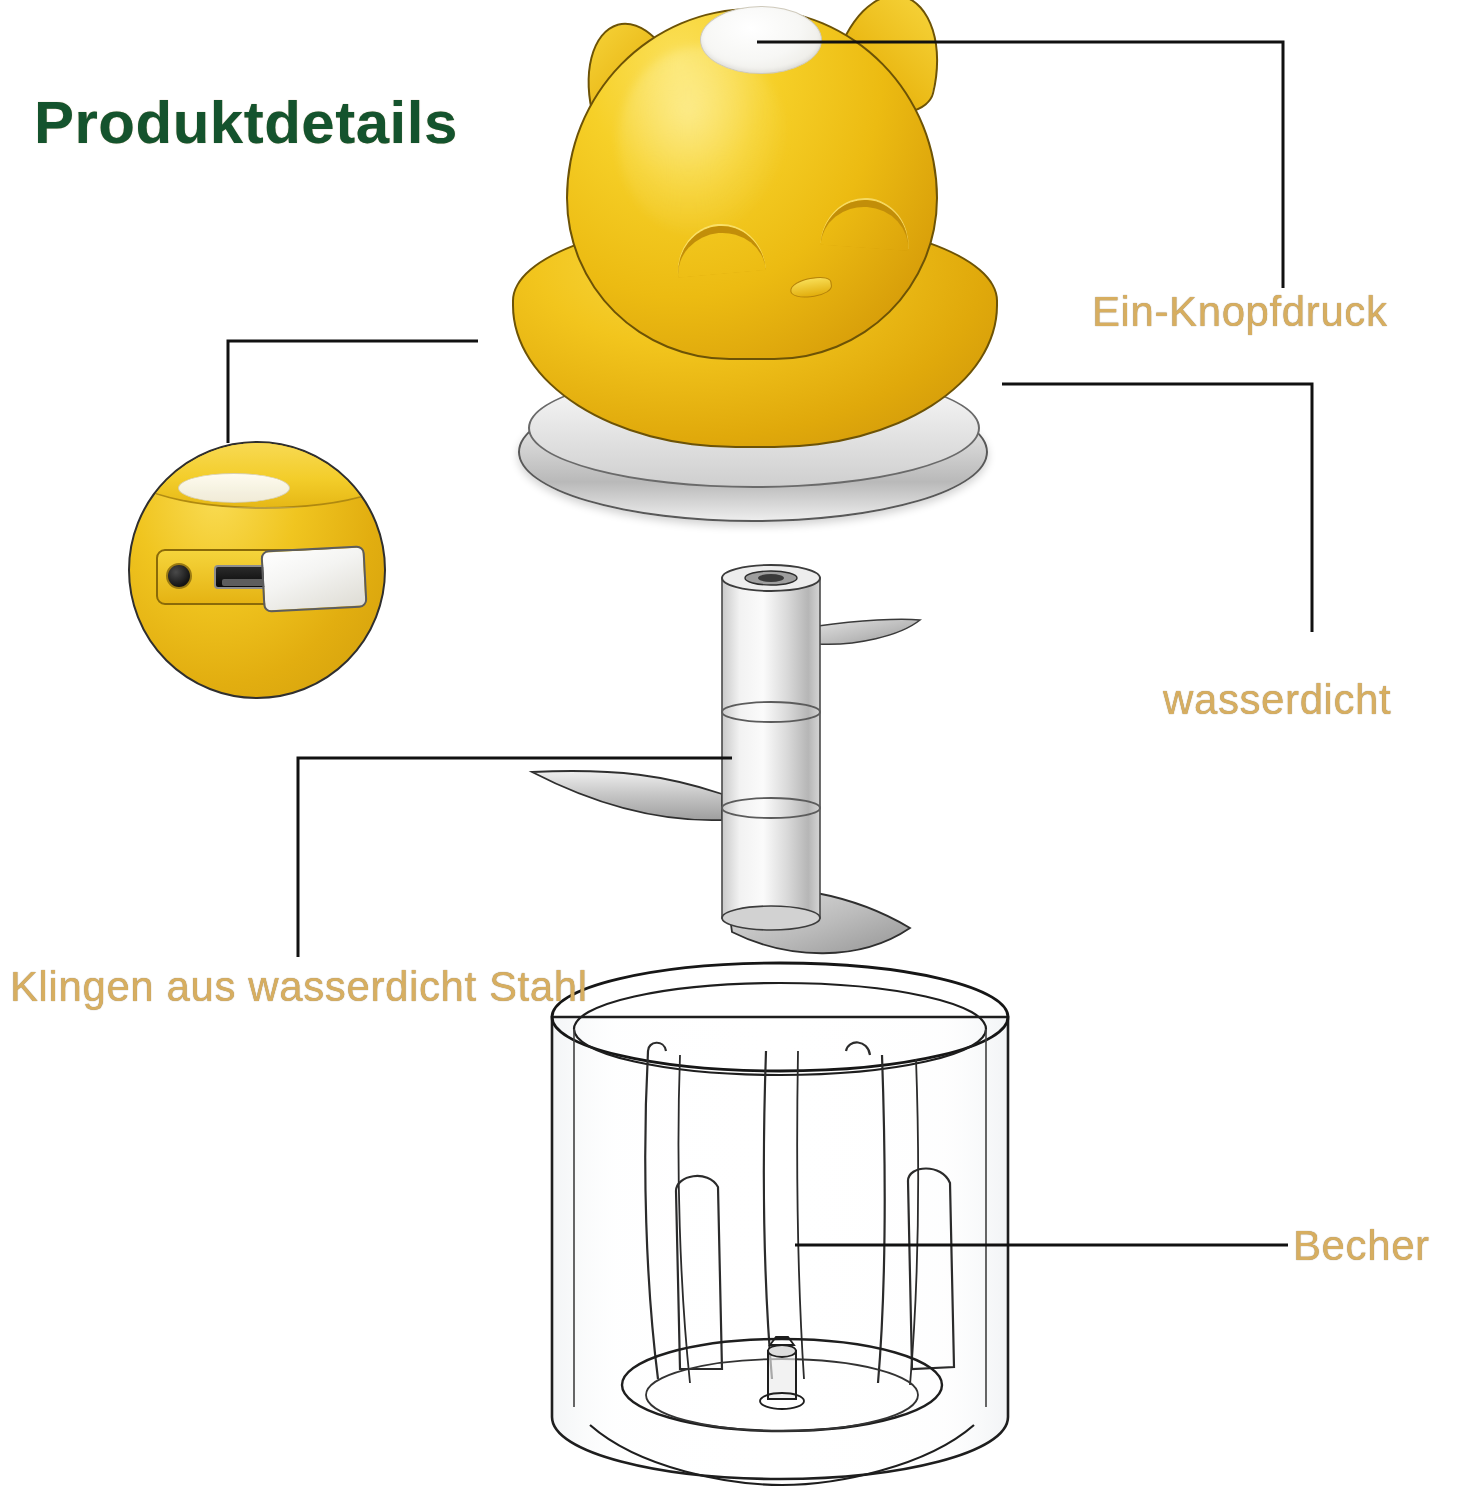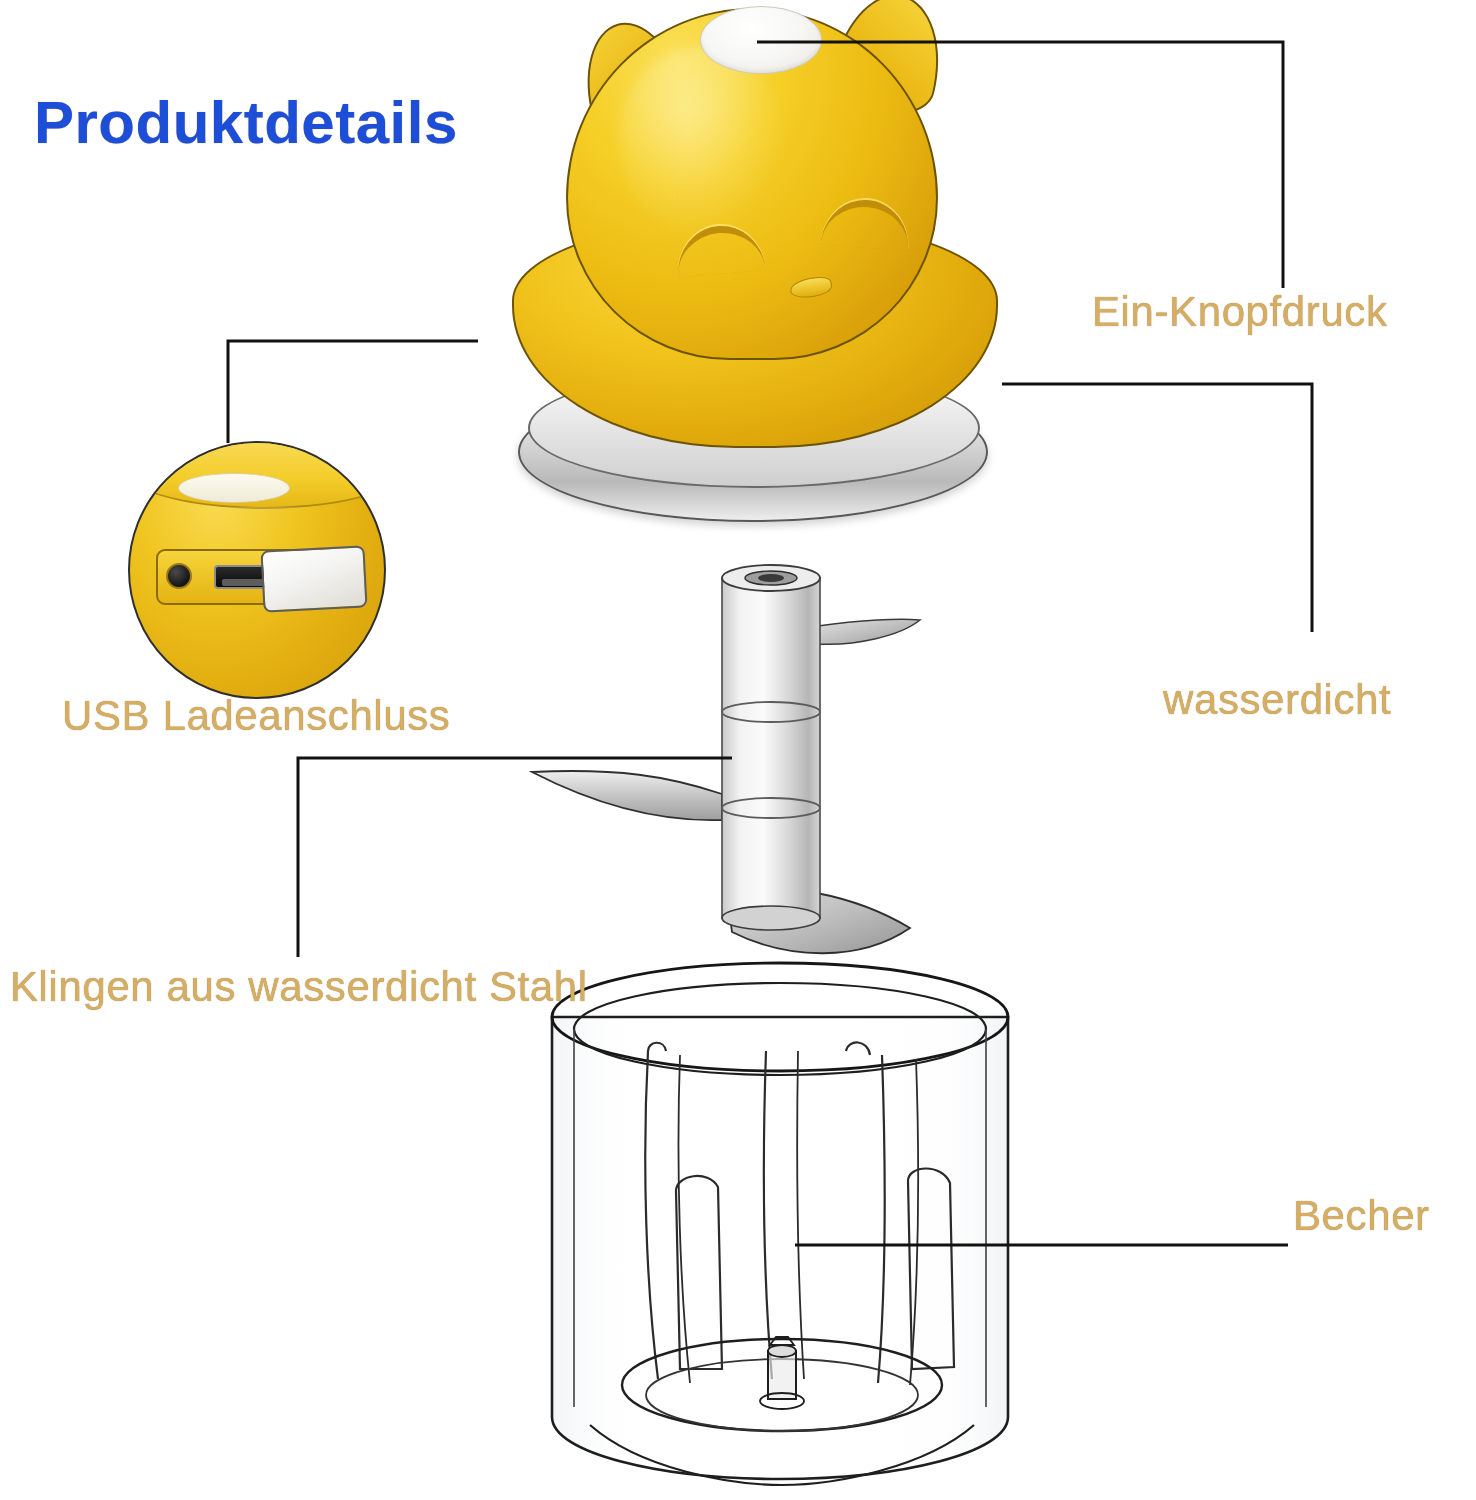--- a/index.html
+++ b/index.html
@@ -18,40 +18,40 @@
   }
 
   
   #title {
     position: absolute;
     left: 34px;
     top: 88px;
     font-size: 60px;
     font-weight: bold;
     letter-spacing: 0.5px;
-    color: #1d4ed8;
+    color: #14532d;
     text-shadow: 0 0 1px rgba(140,90,20,0.55);
     white-space: nowrap;
   }
 
   
   .label {
     position: absolute;
     font-size: 42px;
     font-weight: 400;
     color: #D7AE60;
     text-shadow: 0 0 1px rgba(90,70,35,0.75);
     white-space: nowrap;
     letter-spacing: 0.6px;
   }
   #label-button   { left: 1092px; top: 288px; }
   #label-water    { left: 1163px; top: 676px; }
   #label-usb      { left: 62px;   top: 692px; }
   #label-blades   { left: 10px;   top: 963px; }
-  #label-cup      { left: 1293px; top: 1192px; }
+  #label-cup      { left: 1293px; top: 1222px; }
 
   
   #leaders {
     position: absolute;
     left: 0; top: 0;
     width: 1476px; height: 1500px;
     pointer-events: none;
   }
   #leaders path { fill: none; stroke: #111111; stroke-width: 3; }
 
@@ -370,17 +370,16 @@
 
     <path d="M228,443 L228,341 L478,341"></path>
 
     <path d="M298,957 L298,758 L732,758"></path>
 
     <path d="M795,1245 L1288,1245"></path>
   </svg>
 
   <div class="label" id="label-button">Ein-Knopfdruck</div>
   <div class="label" id="label-water">wasserdicht</div>
-  <div class="label" id="label-usb">USB Ladeanschluss</div>
   <div class="label" id="label-blades">Klingen aus wasserdicht Stahl</div>
   <div class="label" id="label-cup">Becher</div>
 
 </div>
 
 </body></html>

